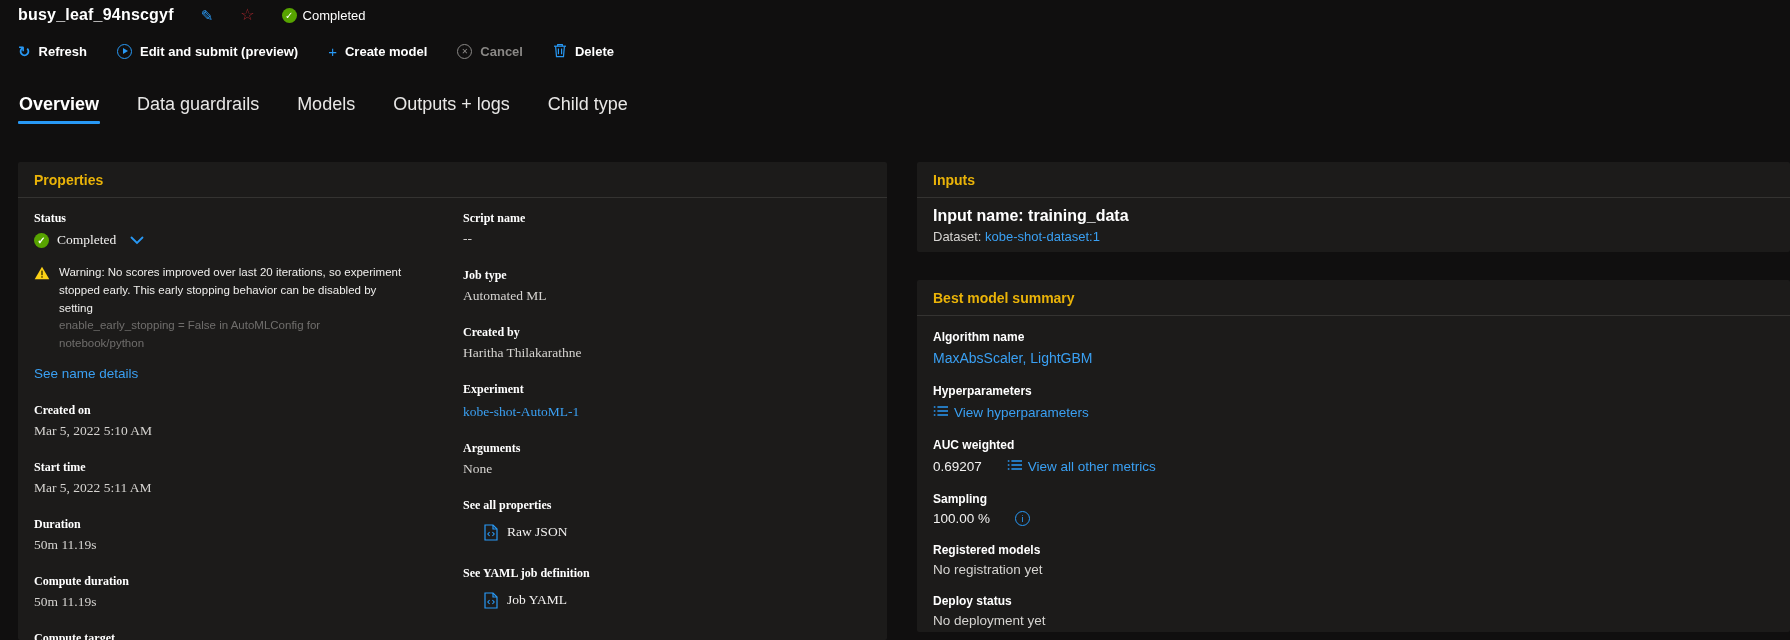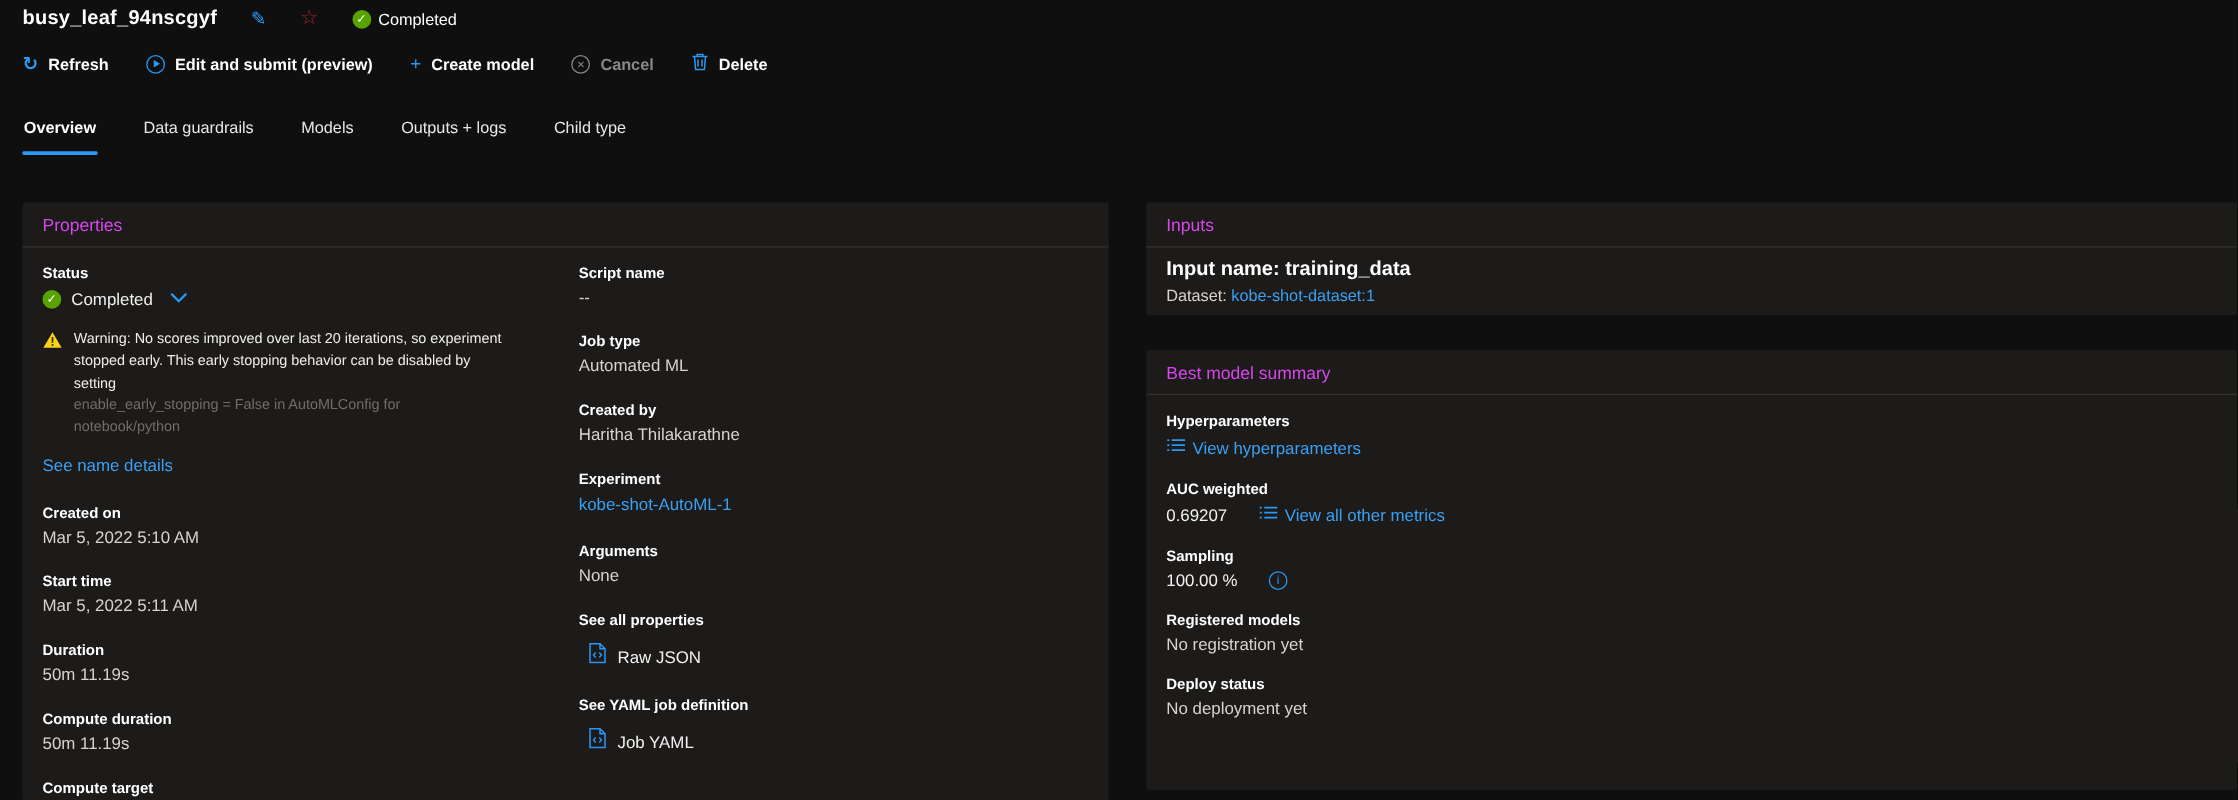--- a/index.html
+++ b/index.html
@@ -28,55 +28,55 @@
   .tb-btn.disabled { color:#8a8886; cursor:default; }
   .play-circle { width:15px; height:15px; border:1.5px solid #2899f5; border-radius:50%;
     display:flex; align-items:center; justify-content:center; }
   .play-circle .tri { width:0; height:0; border-left:5px solid #2899f5; border-top:3.5px solid transparent;
     border-bottom:3.5px solid transparent; margin-left:1px; }
   .cancel-circle { width:15px; height:15px; border:1.5px solid #8a8886; border-radius:50%;
     display:flex; align-items:center; justify-content:center; font-size:8px; color:#8a8886; }
   .plus-glyph { font-size:18px; font-weight:400; }
 
   .tabs { position:absolute; top:88px; left:18px; display:flex; gap:36px; height:38px; }
-  .tab { position:relative; font-size:13px; color:#e8e7e6; padding:6px 1px; cursor:pointer; }
+  .tab { position:relative; font-size:18px; color:#e8e7e6; padding:6px 1px; cursor:pointer; }
   .tab.active { font-weight:700; color:#ffffff; }
   .tab.active::after { content:""; position:absolute; left:0; right:0; bottom:2px; height:3px;
     background:#2899f5; border-radius:1px; }
 
   
   .card { position:absolute; background:#1c1b1a; border-radius:2px; }
-  .card-header { padding:10px 16px 9px; font-size:14px; font-weight:400; color:#d946ef;
+  .card-header { padding:10px 16px 9px; font-size:14px; font-weight:700; color:#eab308;
     border-bottom:1px solid #343331; }
   .card-props  { left:18px;  top:162px; width:869px; height:478px; }
   .card-inputs { left:917px; top:162px; right:0; height:90px; }
   .card-model  { left:917px; top:280px; right:0; height:352px; }
 
   .props-body { display:flex; padding:13px 16px; gap:37px; }
   .col-left { width:392px; }
   .col-mid  { width:330px; }
 
-  .fgroup { margin-top:21px; }
+  .fgroup { margin-top:21px;font-family:Liberation Serif, serif; }
   .fgroup:first-child { margin-top:0; }
   .flabel { font-size:12px; font-weight:700; color:#ffffff; margin-bottom:5px; }
   .fvalue { font-size:13.5px; color:#d6d4d1; }
   a.link, .link { color:#3aa0f3; text-decoration:none; cursor:pointer; font-size:13.5px; }
   .link-sm { font-size:12px; }
 
   .status-row { display:flex; align-items:center; gap:8px; }
   .status-text { font-size:13.5px; color:#f2f1f0; }
   .chev { margin-left:6px; cursor:pointer; }
 
   .warn { display:flex; gap:9px; margin-top:15px; width:368px; }
   .warn-tri { flex:none; margin-top:2px; }
   .warn-text { font-size:11.5px; line-height:1.55; color:#efeeec; }
   .warn-text .l3 { color:#8b8987; opacity:.75; }
   .see-more { display:inline-block; margin-top:13px; }
 
-  .doc-row { display:flex; align-items:center; gap:9px; margin-top:11px; margin-left:8px; cursor:pointer; }
+  .doc-row { display:flex; align-items:flex-start; gap:9px; margin-top:11px; margin-left:21px; cursor:pointer; }
   .doc-row .doc-label { font-size:13.5px; color:#f2f1f0; }
 
   .inputs-body { padding:9px 16px; }
   .input-name { font-size:16px; font-weight:700; color:#ffffff; margin-bottom:4px; }
   .dataset-line { font-size:13px; color:#d6d4d1; }
 
   .model-body { padding:14px 16px; }
   .mgroup { margin-bottom:17px; }
   .inline-row { display:flex; align-items:center; gap:25px; }
   .list-link { display:flex; align-items:center; gap:6px; cursor:pointer; }
@@ -252,20 +252,24 @@
       <div class="dataset-line">
         <span>Dataset: </span><a class="link" style="font-size:13px">kobe-shot-dataset:1</a>
       </div>
     </div>
   </div>
 
   <div class="card card-model">
     <div class="card-header">Best model summary</div>
     <div class="model-body">
       <div class="mgroup">
+        <div class="flabel">Algorithm name</div>
+        <a class="link" style="font-size:14px">MaxAbsScaler, LightGBM</a>
+      </div>
+      <div class="mgroup">
         <div class="flabel">Hyperparameters</div>
         <div class="list-link">
           <span>
             <svg width="15" height="12" viewBox="0 0 15 12" stroke="#2899f5" stroke-width="1.4">
               <path d="M0.8 2h1.6M4.4 2H15M0.8 6h1.6M4.4 6H15M0.8 10h1.6M4.4 10H15"></path>
             </svg>
           </span>
           <span class="link">View hyperparameters</span>
         </div>
       </div>

